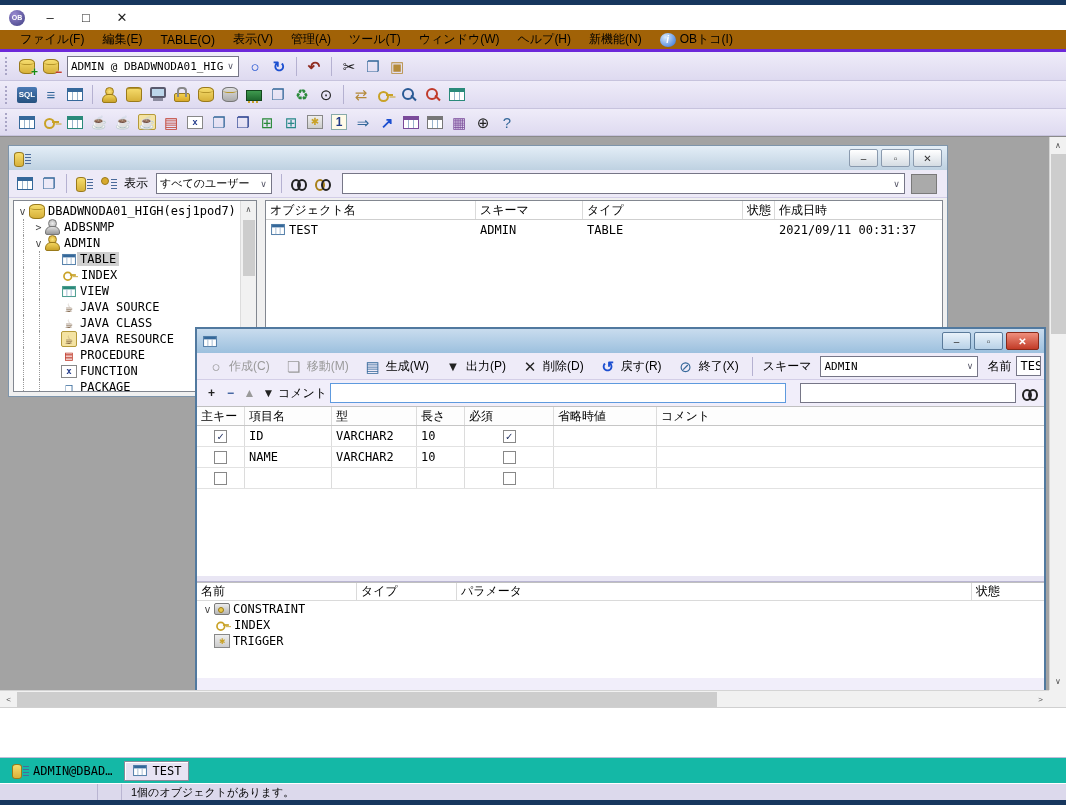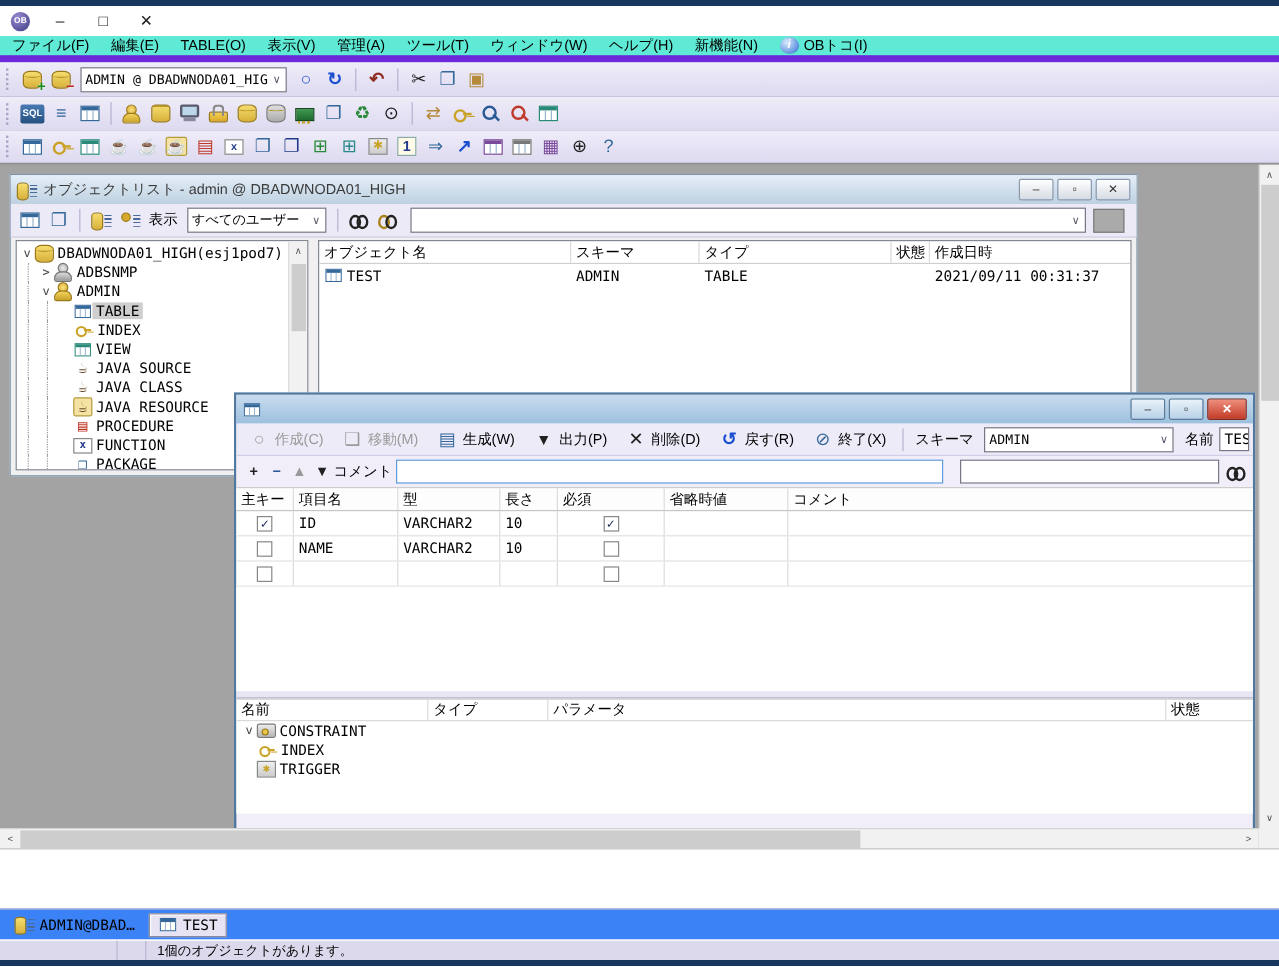--- a/index.html
+++ b/index.html
@@ -7,21 +7,21 @@
 body{font-family:"Liberation Sans",sans-serif;font-size:12px;color:#000;background:#fff}
 .screen{position:relative;width:1066px;height:806px;background:#fff}
 .top-strip,.bottom-strip{height:5px;background:#17375e}
 
 .titlebar{height:25px;background:#fff;display:flex;align-items:center;padding:0 9px;gap:7px}
 .applogo{width:16px;height:16px;border-radius:50%;background:radial-gradient(circle at 35% 30%,#9a8ad2,#3c3c80);color:#fff;font-size:7px;font-weight:bold;display:flex;align-items:center;justify-content:center;flex:none}
 .apptitle{flex:1;white-space:nowrap}
 .winctl{display:flex}
 .wbtn{width:36px;height:21px;display:flex;align-items:center;justify-content:center;font-size:13px;color:#222}
 
-.menubar{height:22px;background:#5eead4;display:flex;align-items:center;padding-left:1px;border-bottom:6px solid #6d28d9}
+.menubar{height:22px;background:#a16207;display:flex;align-items:center;padding-left:11px;border-bottom:3px solid #6d28d9}
 .mitem{padding:0 9px;height:100%;display:flex;align-items:center;gap:4px;white-space:nowrap}
 
 .toolbar{background:linear-gradient(#efecf9,#dedaf0);display:flex;align-items:center;border-bottom:1px solid #c7c3dd;padding:1px 2px}
 .tb1{height:29px}.tb2{height:28px}.tb3{height:27px}
 .grip{width:5px;height:18px;border-left:2px dotted #a9a5c6;margin:0 5px 0 3px;flex:none}
 .tbgroup{display:flex;align-items:center}
 .tbico{min-width:24px;height:22px;display:inline-flex;align-items:center;justify-content:center;border-radius:2px;flex:none}
 .tsep{width:1px;height:19px;background:#b5b1d1;margin:0 5px;flex:none}
 .icon{display:inline-flex;align-items:center;justify-content:center;min-width:16px;height:16px;font-size:13px;line-height:1;flex:none}
 .icon.sm{transform:scale(.85)}
@@ -155,21 +155,21 @@
 .sarrow{height:17px;display:flex;align-items:center;justify-content:center;width:100%;flex:none}
 .vthumb{width:15px;height:180px;background:#cdcdcd;flex:none}
 .vfill{flex:1}
 .mdi-hscroll{position:absolute;left:0;right:17px;bottom:0;height:17px;background:#f1f1f1;border-top:1px solid #d4d4d4;z-index:40;display:flex;align-items:center;font-size:8px;color:#505050}
 .mdi-hscroll .sarrow{width:17px;height:100%}
 .hthumb{height:15px;width:700px;background:#cdcdcd;flex:none}
 .hfill{flex:1}
 .mdi-corner{position:absolute;right:0;bottom:0;width:17px;height:17px;background:#f1f1f1;z-index:41}
 
 .whitearea{height:50px;background:#fff;border-top:1px solid #d0d0d0}
-.taskrow{height:26px;background:#3b82f6;display:flex;align-items:center;padding:0 4px;gap:4px;border-top:1px solid #c1bdd9}
+.taskrow{height:26px;background:#14b8a6;display:flex;align-items:center;padding:0 4px;gap:4px;border-top:1px solid #c1bdd9}
 .taskitem{display:flex;align-items:center;gap:4px;padding:2px 7px;font-family:"DejaVu Sans Mono",monospace;font-size:12px;border:1px solid transparent}
 .taskitem.active{border:1px solid #8a8a9a;background:#e7e3f3;box-shadow:inset 1px 1px 0 #fff}
 .statusbar{height:17px;background:#dcd9ec;display:flex;align-items:center;font-size:11px;border-top:1px solid #fff}
 .sseg{height:100%;border-right:1px solid #b9b5d1;flex:none}
 .sseg1{width:98px}.sseg2{width:24px}
 .smsg{padding:0 9px;white-space:nowrap}
 </style>
 </head>
 <body>
 
@@ -390,21 +390,20 @@
           <span class="icon g-steel g-big">?</span>
         </span>
       </span>
   </div>
 
   <div class="mdi">
 
     <div class="objwin">
       <div class="wtitle">
         <span class="icon i-objl"></span>
-        <span>オブジェクトリスト - admin @ DBADWNODA01_HIGH</span>
         <span class="cbtns">
           <span class="cbtn">–</span>
           <span class="cbtn">▫</span>
           <span class="cbtn">✕</span>
         </span>
       </div>
       <div class="objtb">
         <span class="tbgroup">
             <span class="tbico">
               <span class="icon i-tbl"></span>

